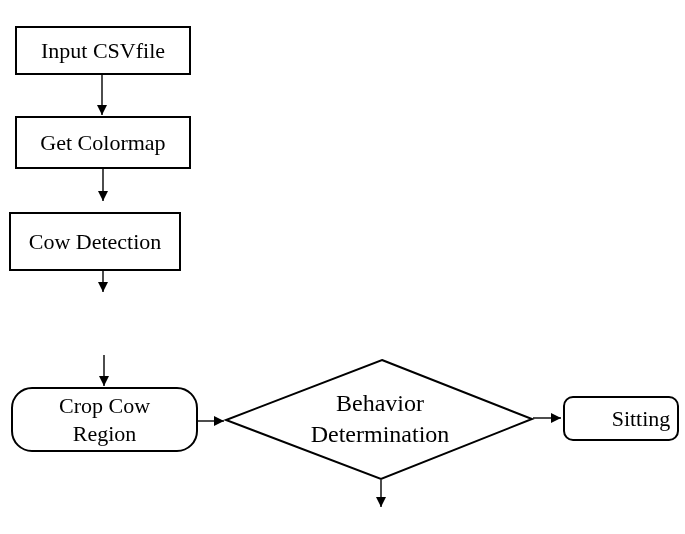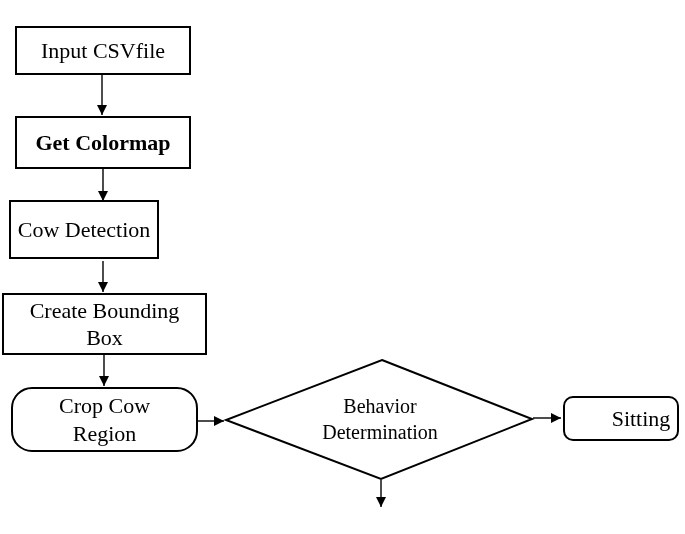--- a/index.html
+++ b/index.html
@@ -37,21 +37,21 @@
   .rect {
     border: 2px solid #000000;
   }
   .rounded {
     border: 2px solid #000000;
     border-radius: 10px;
   }
   .diamond-label {
     background: transparent;
     border: none;
-    font-size: 20px;
+    font-size: 24px;
     line-height: 1.3;
   }
 </style>
 </head>
 <body>
 
 <div class="canvas">
 
   <svg class="wires" width="685" height="534" viewBox="0 0 685 534">
     <defs>
@@ -66,26 +66,24 @@
     <line x1="103" y1="145" x2="103" y2="177" stroke="#000000" stroke-width="1.4" marker-end="url(#ah)"></line>
     <line x1="103" y1="237" x2="103" y2="268" stroke="#000000" stroke-width="1.4" marker-end="url(#ah)"></line>
     <line x1="104" y1="331" x2="104" y2="362" stroke="#000000" stroke-width="1.4" marker-end="url(#ah)"></line>
     <line x1="198" y1="397" x2="224" y2="397" stroke="#000000" stroke-width="1.4" marker-end="url(#ah)"></line>
     <line x1="533" y1="394" x2="561" y2="394" stroke="#000000" stroke-width="1.4" marker-end="url(#ah)"></line>
     <line x1="381" y1="456" x2="381" y2="483" stroke="#000000" stroke-width="1.4" marker-end="url(#ah)"></line>
   </svg>
 
   <div class="node rect" style="left:15px; top:2px; width:176px; height:49px;">Input CSVfile</div>
 
-  <div class="node rect" style="left:15px; top:92px; width:176px; height:53px;font-weight:bold;">Get Colormap</div>
+  <div class="node rect" style="left:15px; top:92px; width:176px; height:53px;">Get Colormap</div>
 
-  <div class="node rect" style="left:9px; top:176px; width:150px; height:59px;">Cow Detection</div>
+  <div class="node rect" style="left:9px; top:188px; width:172px; height:59px;">Cow Detection</div>
 
-  <div class="node rect" style="left:2px; top:269px; width:205px; height:62px;">Create Bounding
-Box</div>
 
   <div class="node rect" style="left:11px; top:363px; width:187px; height:65px;border-radius:21px;">Crop Cow
 Region</div>
 
   <div class="node diamond-label" style="left:259px; top:361px; width:242px; height:68px;">Behavior
 Determination</div>
 
   <div class="node rounded" style="left:563px; top:372px; width:116px; height:45px;padding-left:40px;">Sitting</div>
 
 

